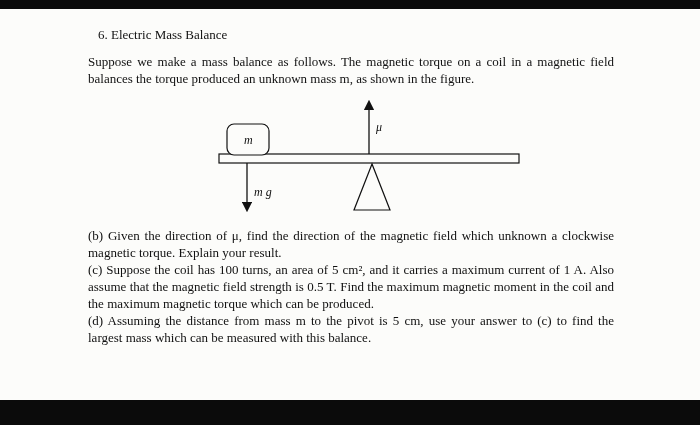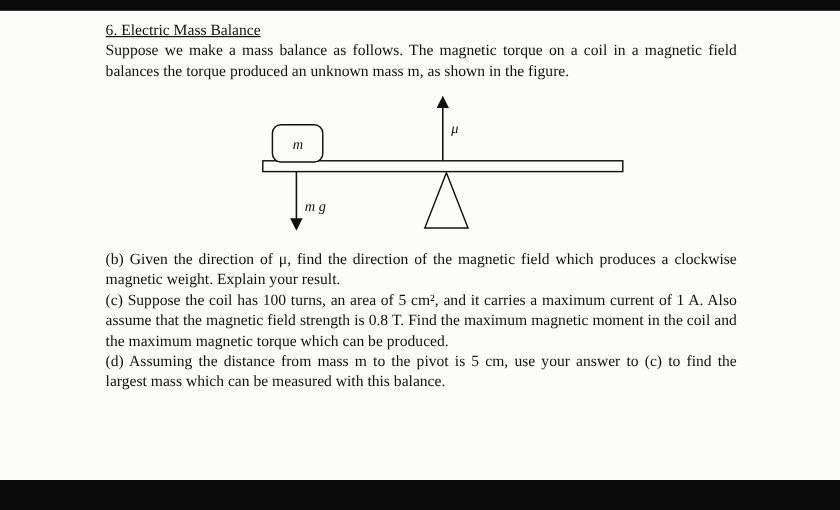--- a/index.html
+++ b/index.html
@@ -32,22 +32,21 @@
     width: 700px; height: 391px;
     background: #fcfcfa;
     color: #111;
   }
   .content {
     padding: 7px 86px 0 88px;
     font-size: 13px;
     line-height: 17px;
   }
   .title {
-    margin: 0;
-    text-decoration: underline;
+    margin: 10px;
   }
   .para {
     margin: 0;
     text-align: justify;
   }
   .figure-wrap {
     margin: 10px 0 8px 130px;
     height: 122px;
   }
   svg text {
@@ -90,21 +89,21 @@
         <text x="26" y="47">m</text>
 
         <line x1="29" y1="66" x2="29" y2="110" stroke="#111" stroke-width="1.3" marker-end="url(#arrowhead)"></line>
         <text x="36" y="99">m g</text>
 
         <polygon points="154,67 136,113 172,113" fill="#fcfcfa" stroke="#111" stroke-width="1.2"></polygon>
       </svg>
     </div>
 
     <div class="body-block">
-      <p>(b) Given the direction of μ, find the direction of the magnetic field which produces a clockwise magnetic weight. Explain your result.</p>
-      <p>(c) Suppose the coil has 100 turns, an area of 5 cm², and it carries a maximum current of 1 A. Also assume that the magnetic field strength is 0.8 T. Find the maximum magnetic moment in the coil and the maximum magnetic torque which can be produced.</p>
+      <p>(b) Given the direction of μ, find the direction of the magnetic field which unknown a clockwise magnetic torque. Explain your result.</p>
+      <p>(c) Suppose the coil has 100 turns, an area of 5 cm², and it carries a maximum current of 1 A. Also assume that the magnetic field strength is 0.5 T. Find the maximum magnetic moment in the coil and the maximum magnetic torque which can be produced.</p>
       <p>(d) Assuming the distance from mass m to the pivot is 5 cm, use your answer to (c) to find the largest mass which can be measured with this balance.</p>
     </div>
 
   </div>
 </div>
 
 <div class="bottom-bar"></div>
 
 </body></html>

